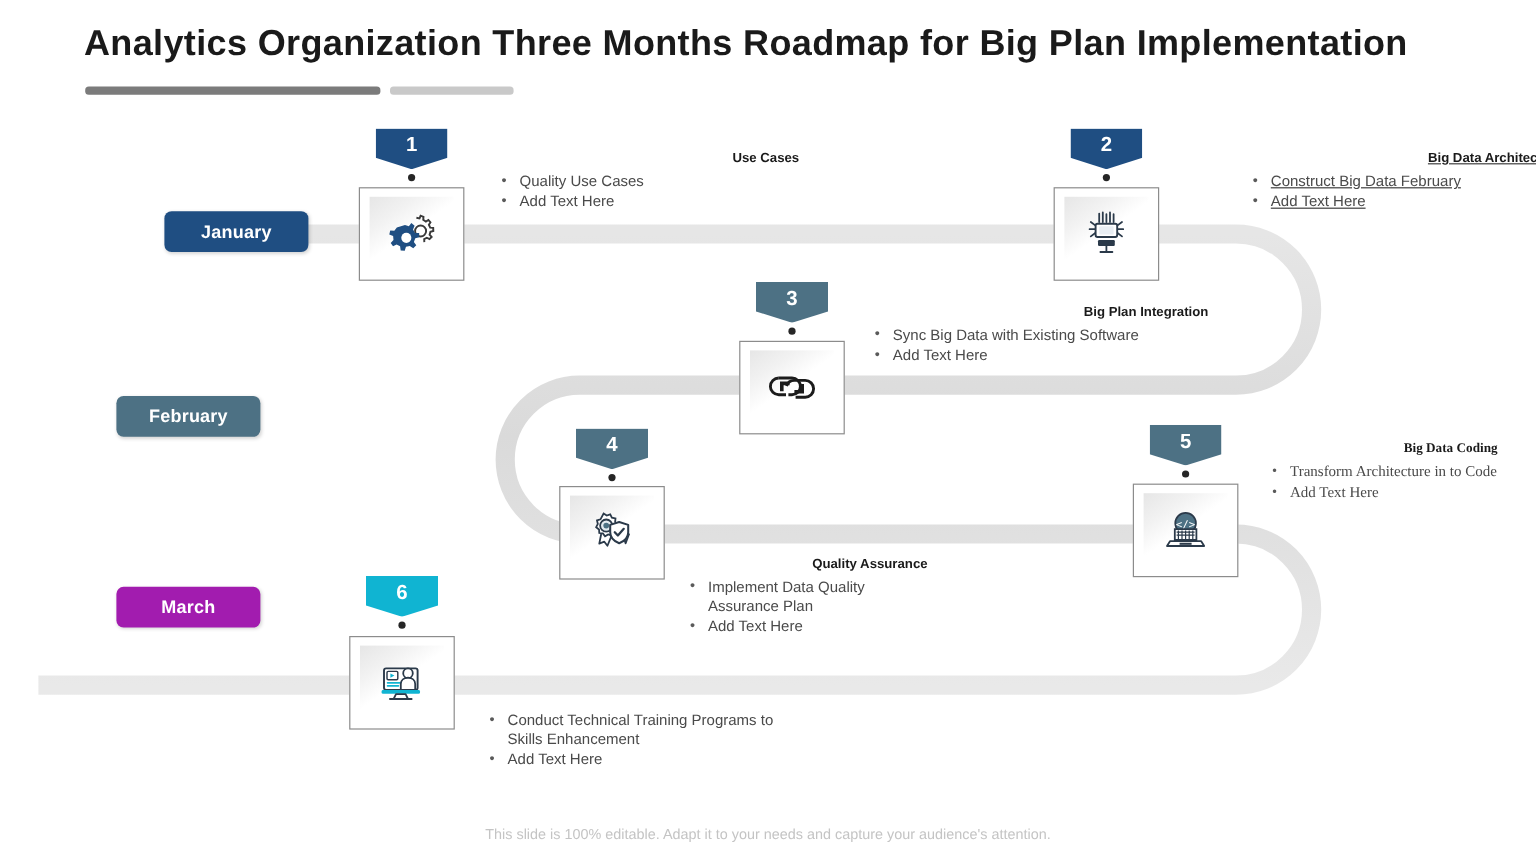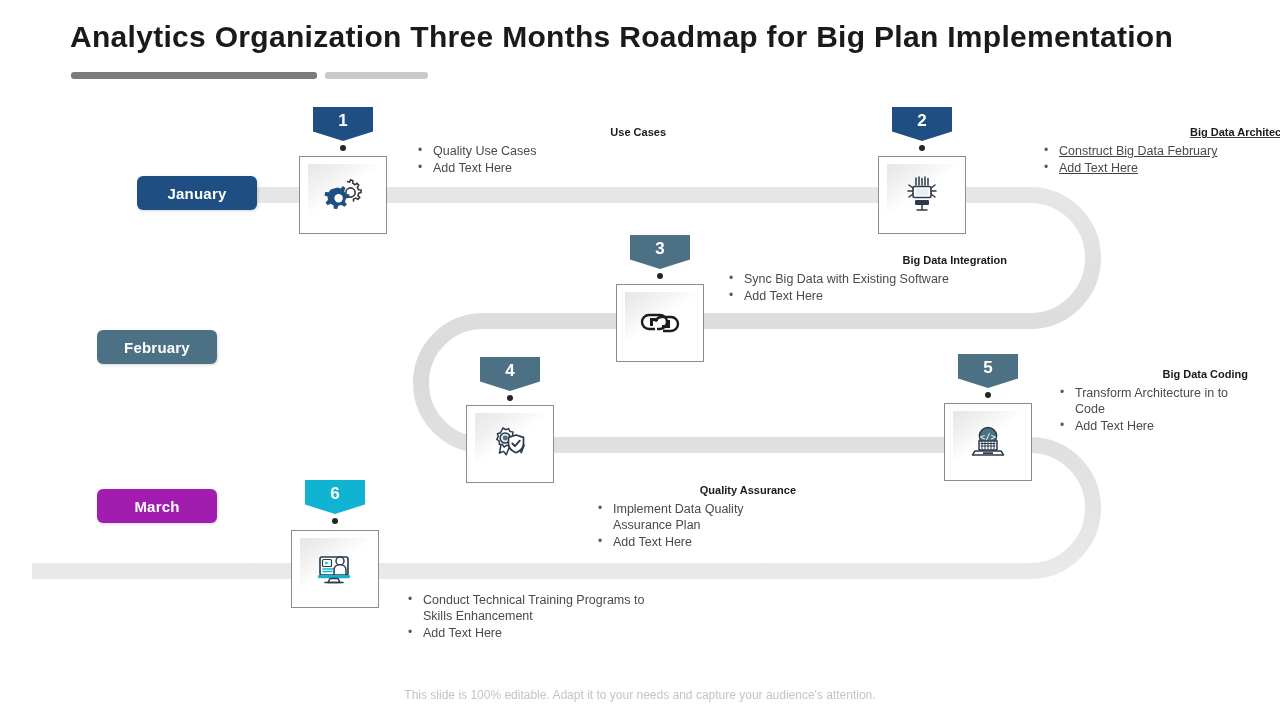--- a/index.html
+++ b/index.html
@@ -255,21 +255,21 @@
         <path d="M12 10 h11 a7 7 0 0 1 0 14 h-3"></path>
         <path d="M12 10 a7 7 0 0 0 0 14 h6"></path>
         <path d="M26 26 h8 a7 7 0 0 0 0-14 h-9 a7 7 0 0 0 -6.6 4.6"></path>
       </g>
       <path d="M13 13 h8 v3 h-5 v5 h-3z" fill="#1c1c1c"></path>
       <path d="M33 23 h-8 v-3 h5 v-5 h3z" fill="#1c1c1c"></path>
     </svg>
   </div>
 </div>
 <div class="step-text" style="left:727px; top:254px; width:280px;">
-  <div class="step-heading">Big Data Integration</div>
+  <div class="step-heading">Big Plan Integration</div>
   <ul class="bullet-list">
     <li>Sync Big Data with Existing Software</li>
     <li>Add Text Here</li>
   </ul>
 </div>
 
 <div class="step-badge" style="left:480px; top:357px; background:#4d7184;">
   <span>4</span>
 </div>
 <div class="step-dot" style="left:507px; top:395px;"></div>
@@ -283,21 +283,21 @@
       </g>
       <g stroke="#2b3a4a" stroke-width="1.5" fill="none" stroke-linejoin="round">
         <path d="M13 23 l-1.6 8 4.2-1.6 2.6 3.4 3.3-8"></path>
         <path d="M30.5 19 l-2.3 8.6 3.9-.9 1.2 4.1 3.1-8.2"></path>
       </g>
       <path d="M28 13 l7.5 2.4 v6.2 c0 4.6-3.4 7.6-7.5 9.1 -4.1-1.5-7.5-4.5-7.5-9.1 v-6.2z" fill="#ffffff" stroke="#2b3a4a" stroke-width="1.7" stroke-linejoin="round"></path>
       <path d="M24.3 21.5 l2.6 2.7 4.9-5.5" fill="none" stroke="#2b3a4a" stroke-width="1.9" stroke-linecap="round" stroke-linejoin="round"></path>
     </svg>
   </div>
 </div>
-<div class="step-text" style="left:596px; top:464px; width:200px;margin-top:20px;">
+<div class="step-text" style="left:573px; top:464px; width:200px;">
   <div class="step-heading">Quality Assurance</div>
   <ul class="bullet-list">
     <li>Implement Data Quality Assurance Plan</li>
     <li>Add Text Here</li>
   </ul>
 </div>
 
 <div class="step-badge" style="left:958px; top:354px; background:#4d7184;">
   <span>5</span>
 </div>
@@ -309,21 +309,21 @@
       <text x="22" y="19" font-size="9" font-family="DejaVu Sans Mono, monospace" fill="#ffffff" text-anchor="middle">&lt;/&gt;</text>
       <path d="M13 20 h18 v9 h-18z" fill="#ffffff" stroke="#2b3a4a" stroke-width="1.5"></path>
       <g stroke="#2b3a4a" stroke-width="1">
         <path d="M14.5 22.5 h15 M14.5 25 h15 M16 21 v7.5 M19 21 v7.5 M22 21 v7.5 M25 21 v7.5 M28 21 v7.5"></path>
       </g>
       <path d="M9 30 h26 l2.5 4 h-31z" fill="#ffffff" stroke="#2b3a4a" stroke-width="1.5" stroke-linejoin="round"></path>
       <rect x="17" y="31.3" width="10" height="1.7" fill="#2b3a4a"></rect>
     </svg>
   </div>
 </div>
-<div class="step-text" style="left:1058px; top:368px; width:190px;">
+<div class="step-text" style="left:1058px; top:368px; width:190px;font-family:Liberation Serif, serif;">
   <div class="step-heading">Big Data Coding</div>
   <ul class="bullet-list">
     <li>Transform Architecture in to Code</li>
     <li>Add Text Here</li>
   </ul>
 </div>
 
 <div class="step-badge" style="left:305px; top:480px; background:#10b4d2;">
   <span>6</span>
 </div>

